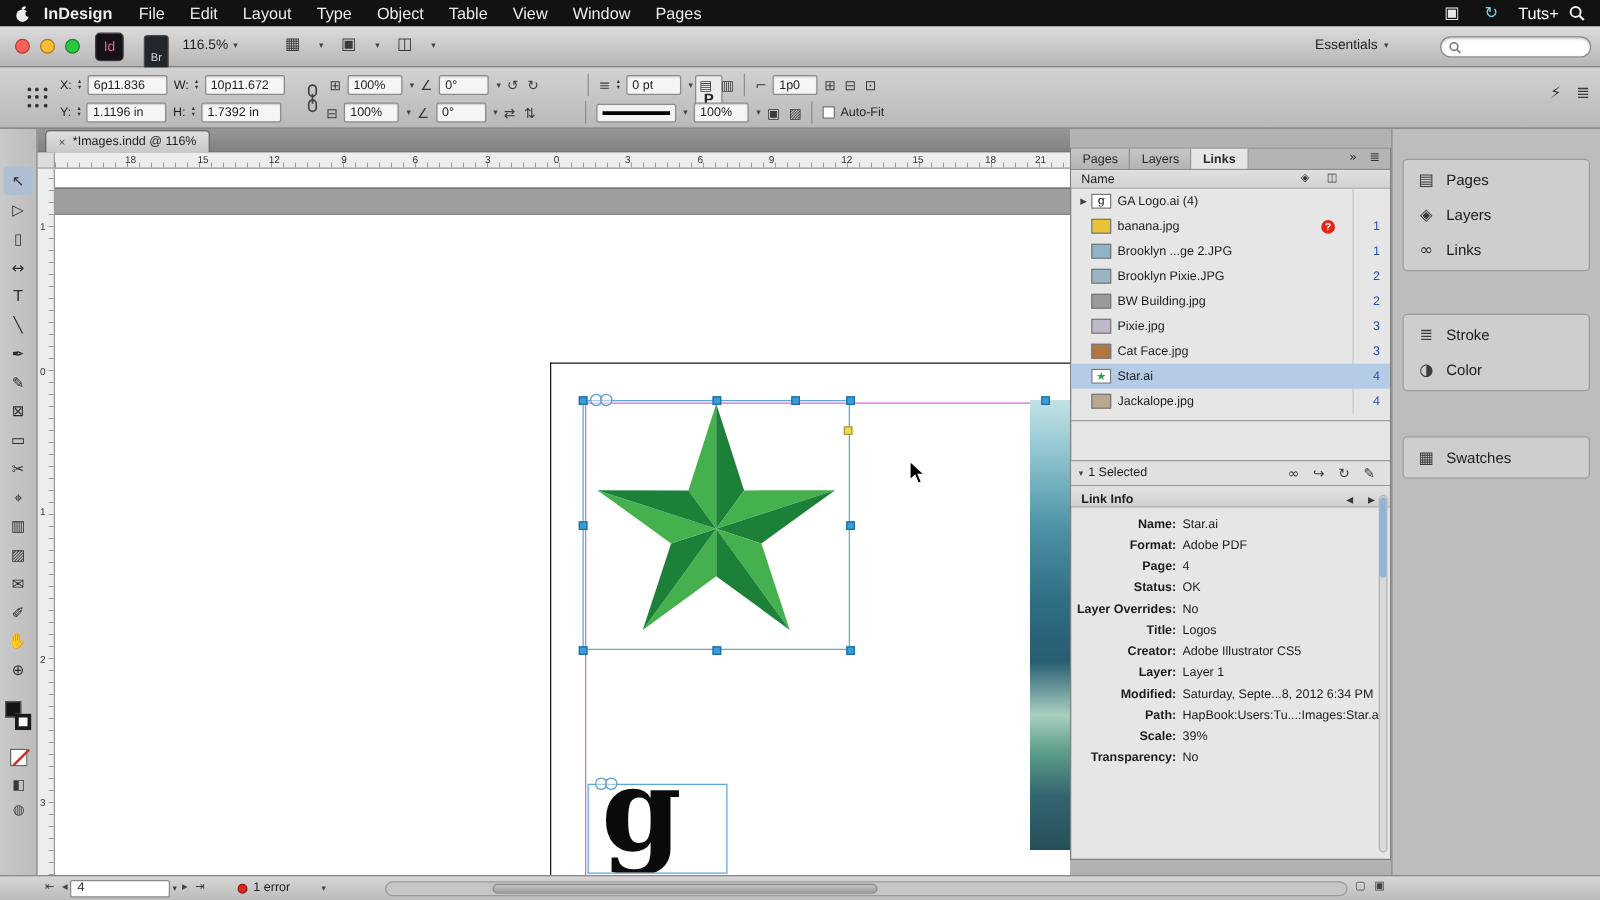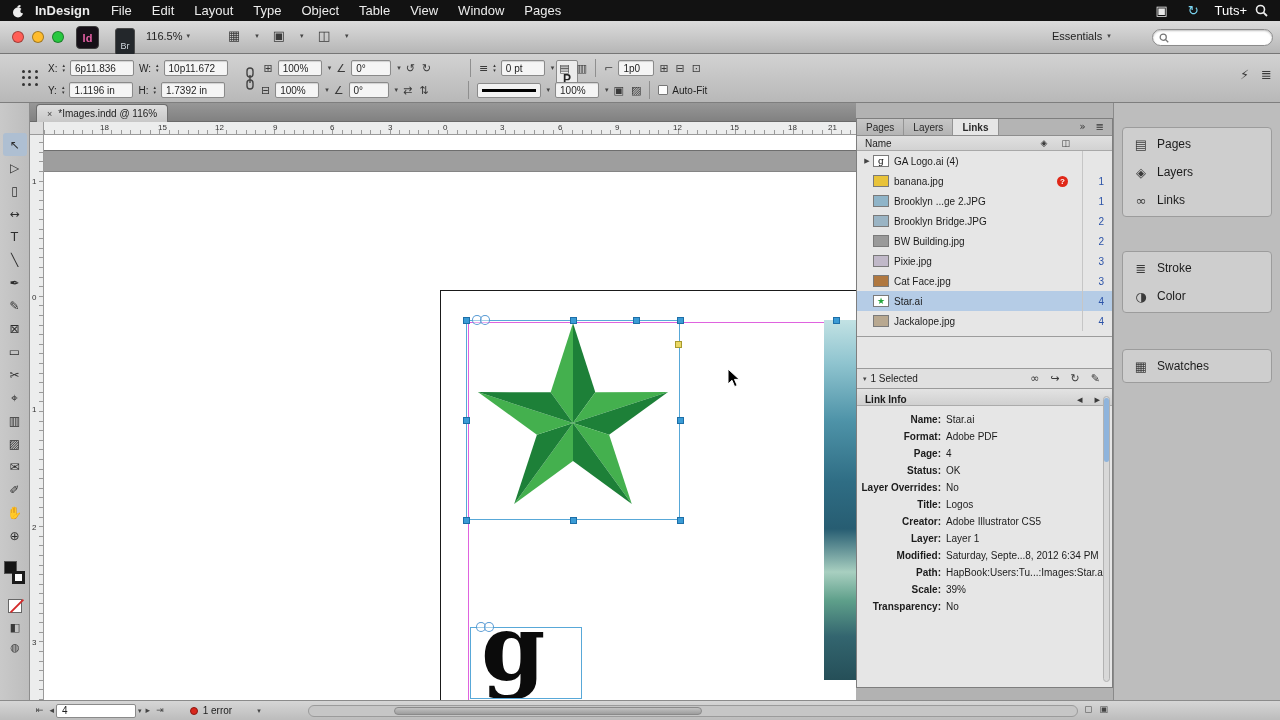--- a/index.html
+++ b/index.html
@@ -14,21 +14,21 @@
   #menu-appname{font-weight:bold;padding:0 11px}
   #menubar .spacer{flex:1}
   #menubar .icon{color:#e8e8e8;font-size:13px;margin:0 8px}
   #menubar-right{display:flex;align-items:center;gap:4px}
   #tutsplus{font-size:13px;color:#fff;margin:0 8px}
 
   
   #appbar{position:absolute;left:0;top:21px;width:1280px;height:33px;background:linear-gradient(#dcdcdc,#b6b6b6);border-bottom:1px solid #767676;z-index:40}
   .tlight{position:absolute;top:10px;width:12px;height:12px;border-radius:50%;border:1px solid rgba(0,0,0,.35)}
   #tl-red{left:12px;background:#ff5f57}#tl-yellow{left:32px;background:#febc2e}#tl-green{left:52px;background:#28c840}
-  #id-logo{position:absolute;left:76px;top:5px;width:23px;height:23px;background:#161017;color:#e45fa4;font-weight:bold;font-size:11px;border-radius:4px;display:flex;align-items:center;justify-content:center;border:1px solid #3c3c3c}
+  #id-logo{position:absolute;left:76px;top:5px;width:23px;height:23px;background:#161017;color:#e45fa4;font-weight:normal;font-size:11px;border-radius:4px;display:flex;align-items:center;justify-content:center;border:1px solid #3c3c3c}
   #br-logo{position:absolute;left:115px;top:7px;width:20px;height:36px;background:#23272b;color:#cfd6dd;font-weight:normal;font-size:9px;border-radius:3px;display:flex;align-items:center;justify-content:center;border:1px solid #4a4a4a}
   #zoom-control{position:absolute;left:146px;top:9px;font-size:11px;color:#222;display:flex;align-items:center;gap:3px}
   #appbar-views{position:absolute;left:228px;top:8px;display:flex;align-items:center;gap:14px}
   #appbar-views .icon{font-size:13px}
   #workspace{position:absolute;left:1052px;top:9px;font-size:11px;color:#222;display:flex;align-items:center;gap:4px}
   #appbar-search{position:absolute;left:1152px;top:8px;width:121px;height:17px;background:#fff;border:1px solid #8b8b8b;border-radius:9px;display:flex;align-items:center;padding:0 6px;box-shadow:inset 0 1px 2px rgba(0,0,0,.25)}
 
   
   #controlbar{position:absolute;left:0;top:54px;width:1280px;height:49px;background:linear-gradient(#d2d2d2,#b8b8b8);border-bottom:1px solid #7e7e7e;z-index:40;font-size:10px;color:#1e1e1e}
   #ref-grid{position:absolute;left:22px;top:16px;width:17px;height:17px;display:grid;grid-template-columns:repeat(3,1fr);gap:2px}
@@ -503,21 +503,21 @@
         </div>
         <div class="link-row">
           <span class="expander"></span>
           <span class="thumb" style="background: rgb(143, 180, 200);"></span>
           <span class="link-name">Brooklyn ...ge 2.JPG</span>
           <span class="link-page">1</span>
         </div>
         <div class="link-row">
           <span class="expander"></span>
           <span class="thumb" style="background: rgb(154, 180, 196);"></span>
-          <span class="link-name">Brooklyn Bridge.JPG</span>
+          <span class="link-name">Brooklyn Pixie.JPG</span>
           <span class="link-page">2</span>
         </div>
         <div class="link-row">
           <span class="expander"></span>
           <span class="thumb" style="background: rgb(154, 154, 154);"></span>
           <span class="link-name">BW Building.jpg</span>
           <span class="link-page">2</span>
         </div>
         <div class="link-row">
           <span class="expander"></span>

